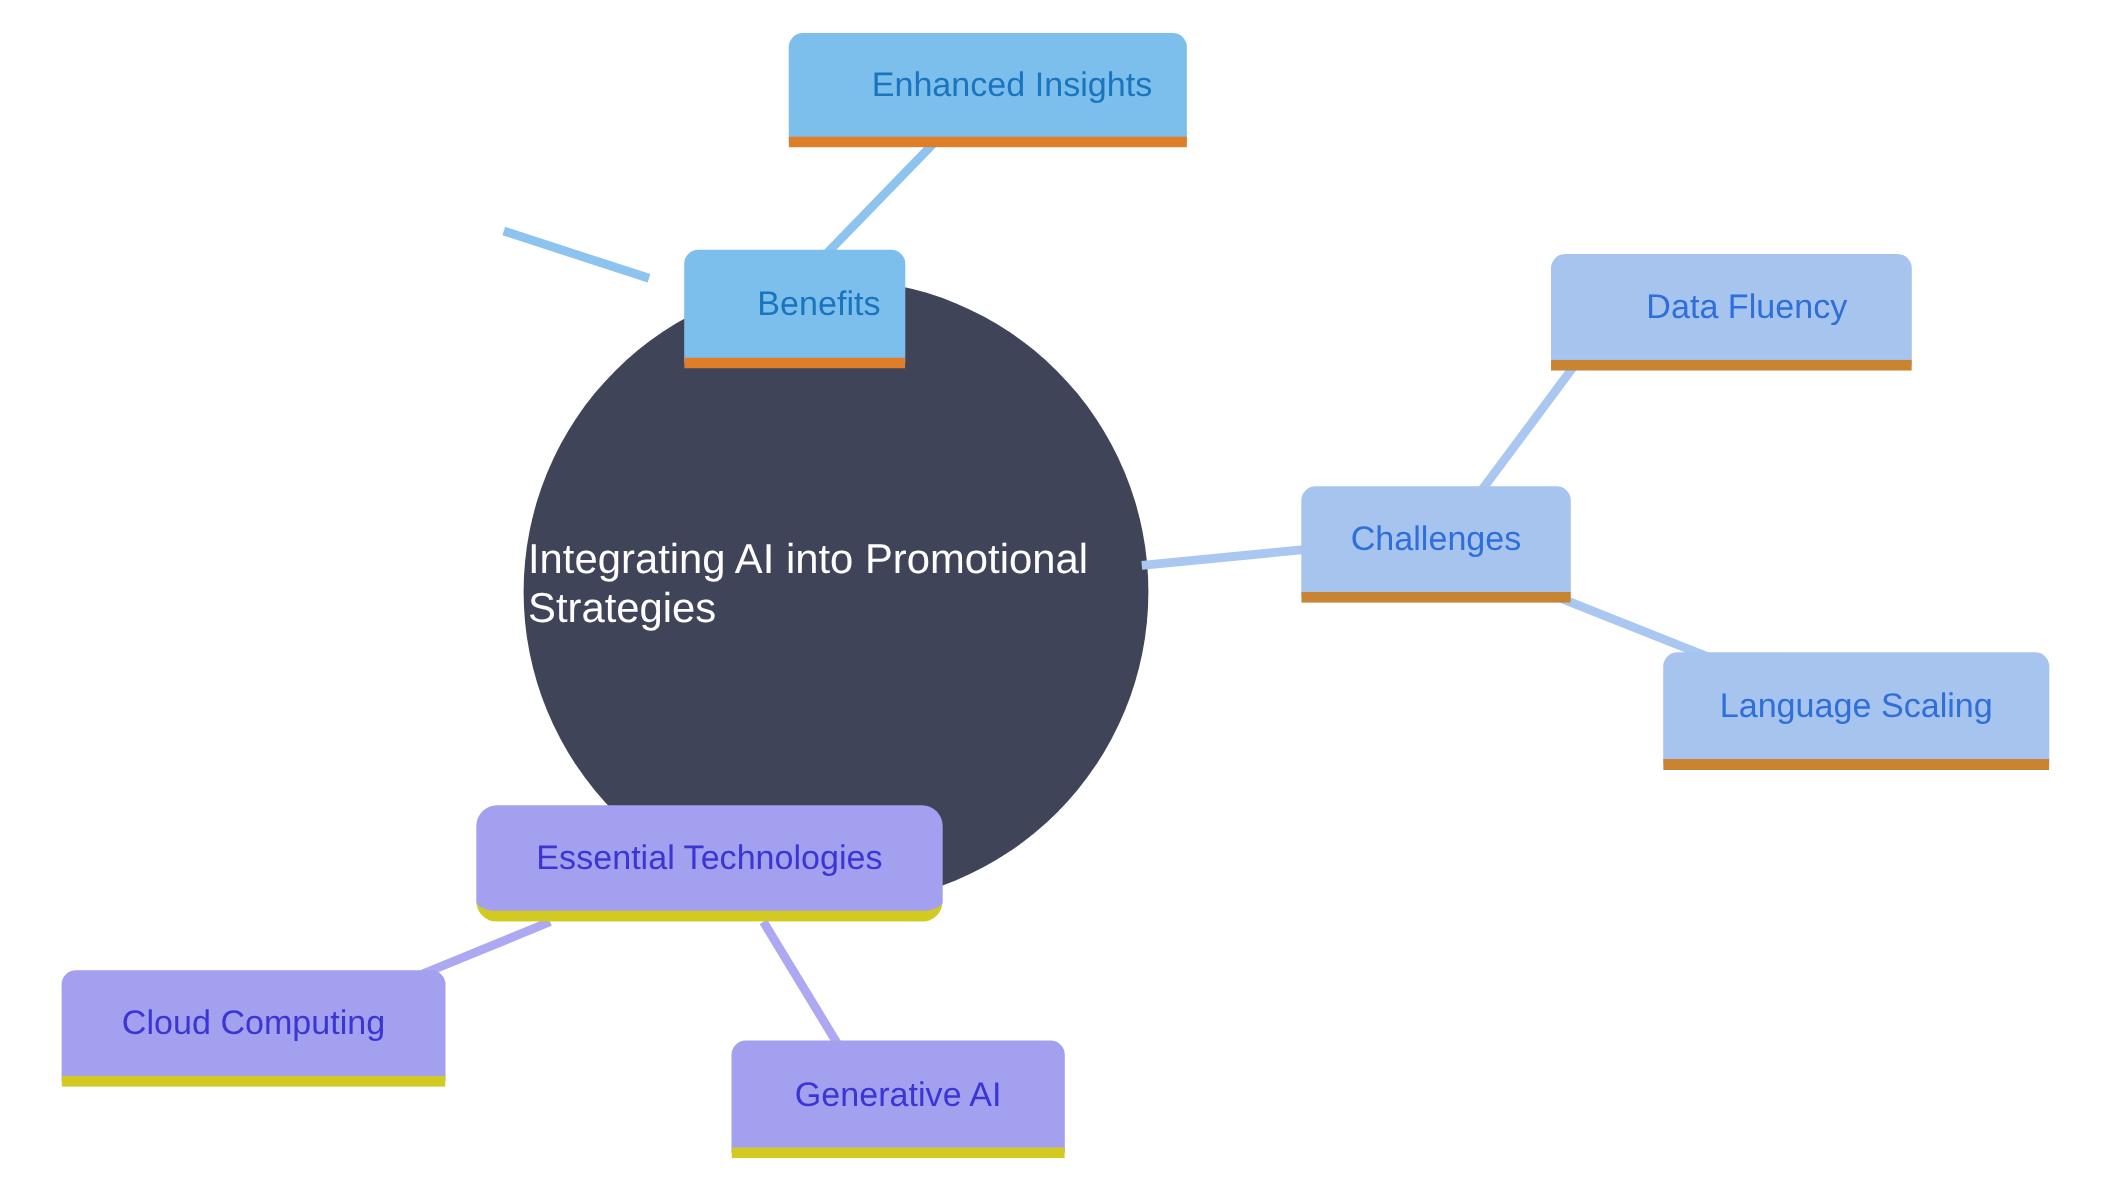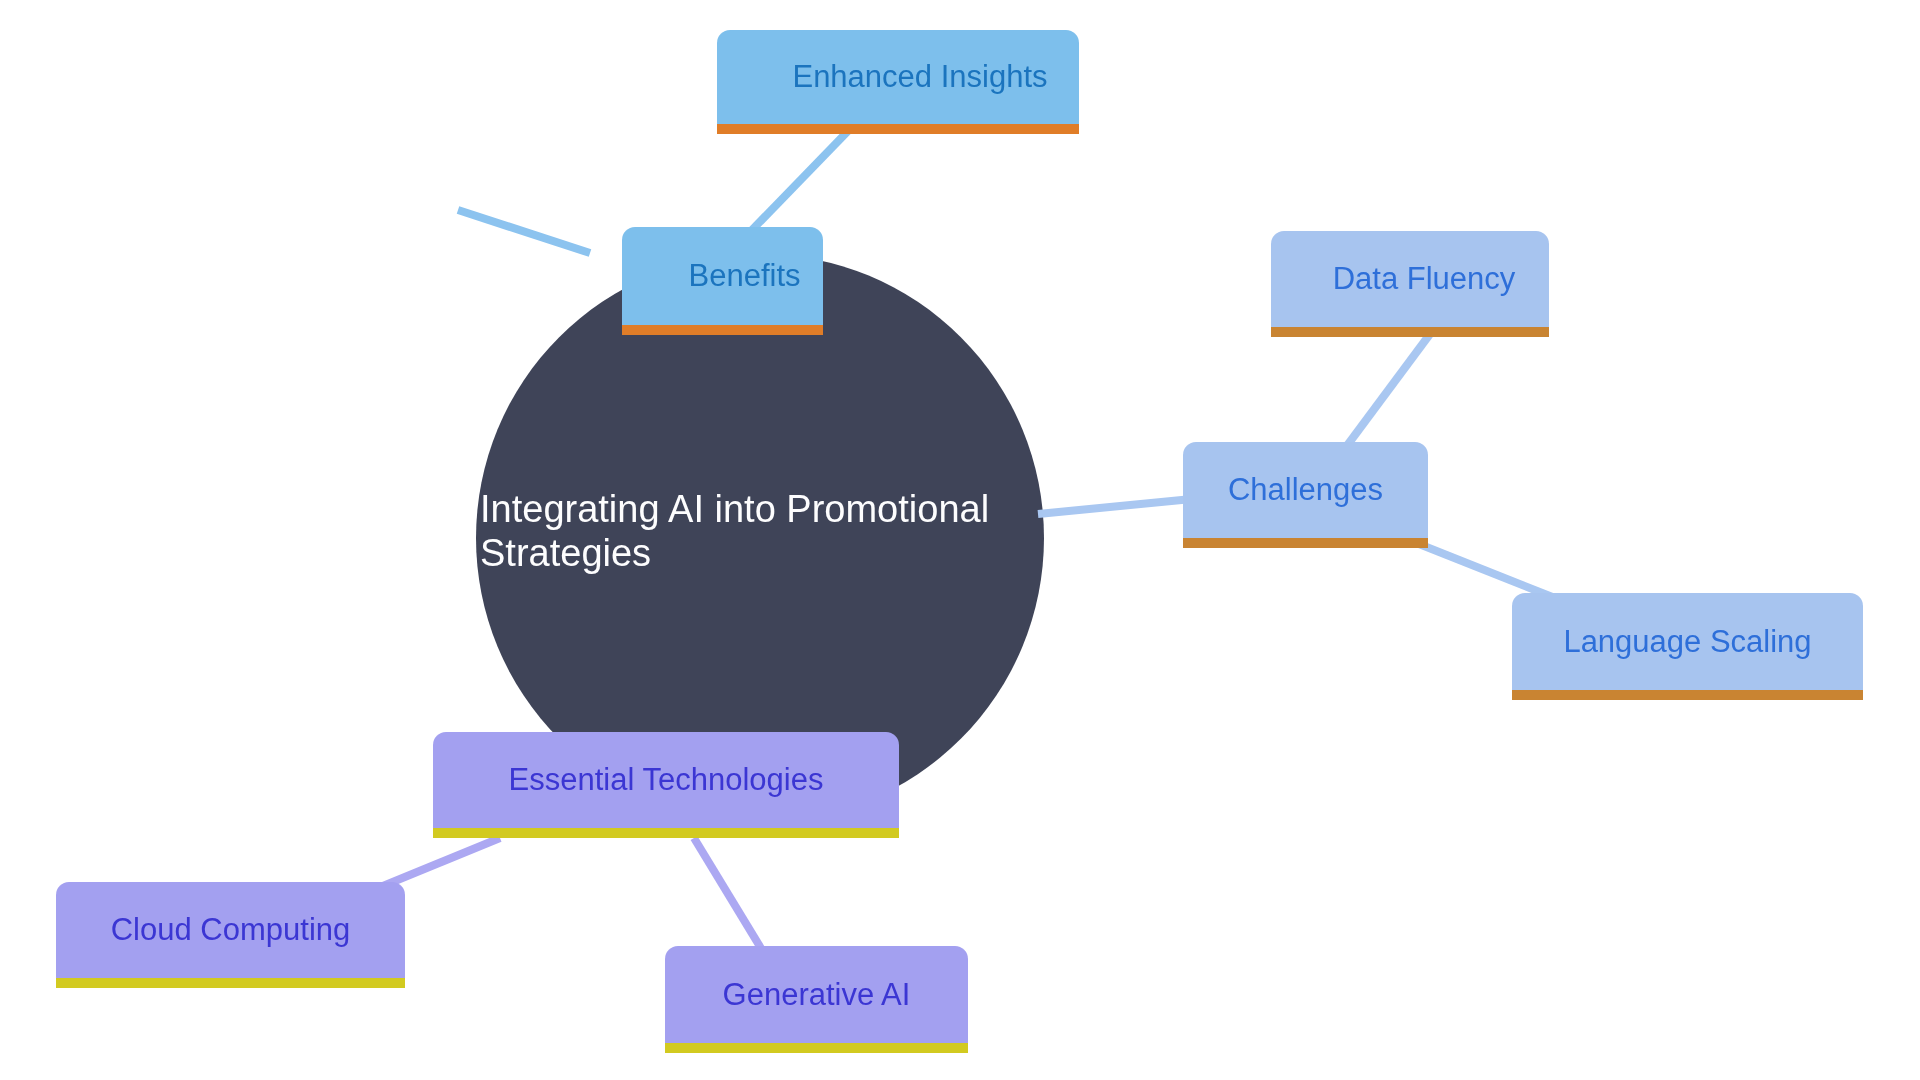--- a/index.html
+++ b/index.html
@@ -31,23 +31,23 @@
     border-bottom:10px solid transparent;box-sizing:border-box;height:106px;
   }
   .node.sky{background:var(--sky_fill);color:var(--sky_text);border-bottom-color:var(--sky_underline);padding-left:44px;}
   .node.peri{background:var(--peri_fill);color:var(--peri_text);border-bottom-color:var(--peri_underline);}
   .node.purple{background:var(--purple_fill);color:var(--purple_text);border-bottom-color:var(--purple_underline);}
 
   .node-benefits{left:582px;top:227px;width:201px;height:108px;margin-left:40px;}
   .node-enhanced-insights{left:717px;top:30px;width:362px;height:104px;}
   .node-cost-effectiveness{left:82px;top:106px;width:382px;height:107px;}
   .node-challenges{left:1183px;top:442px;width:245px;height:106px;}
-  .node-data-fluency{left:1271px;top:231px;width:278px;height:106px;padding-left:28px;}
+  .node-data-fluency{left:1410px;top:231px;width:328px;height:106px;padding-left:28px;}
   .node-language-scaling{left:1512px;top:593px;width:351px;height:107px;text-align:right;}
-  .node-essential-technologies{left:433px;top:732px;width:466px;height:106px;}
+  .node-essential-technologies{left:433px;top:732px;width:424px;height:106px;border-radius:19px;}
   .node-cloud-computing{left:56px;top:882px;width:349px;height:106px;}
   .node-generative-ai{left:665px;top:946px;width:303px;height:107px;}
 </style>
 </head>
 <body>
 
 <div class="canvas">
 
   <svg class="edge-layer" viewBox="0 0 1920 1080" xmlns="http://www.w3.org/2000/svg">
     <circle class="center-circle-fill" cx="760" cy="538" r="284"></circle>

